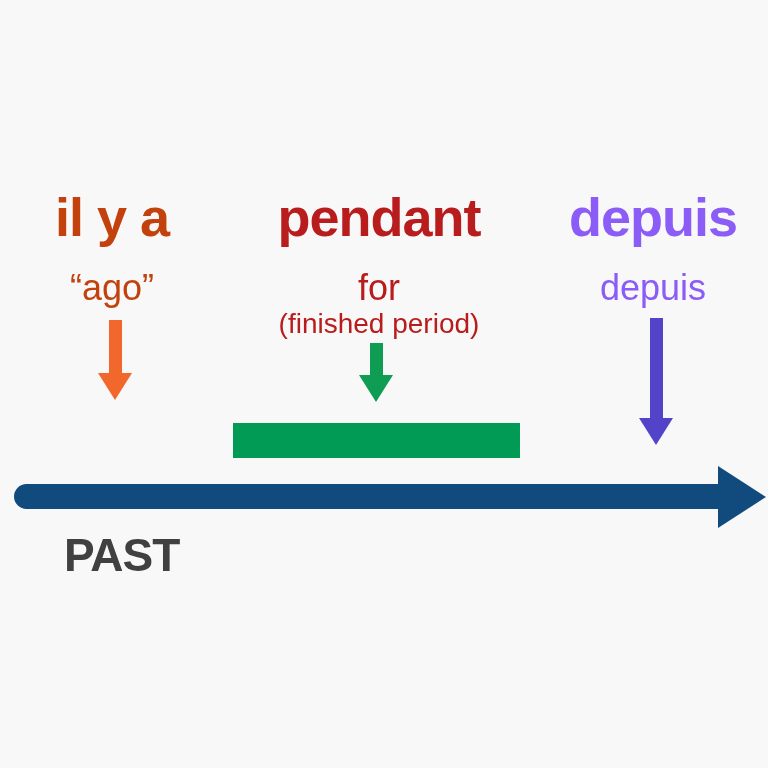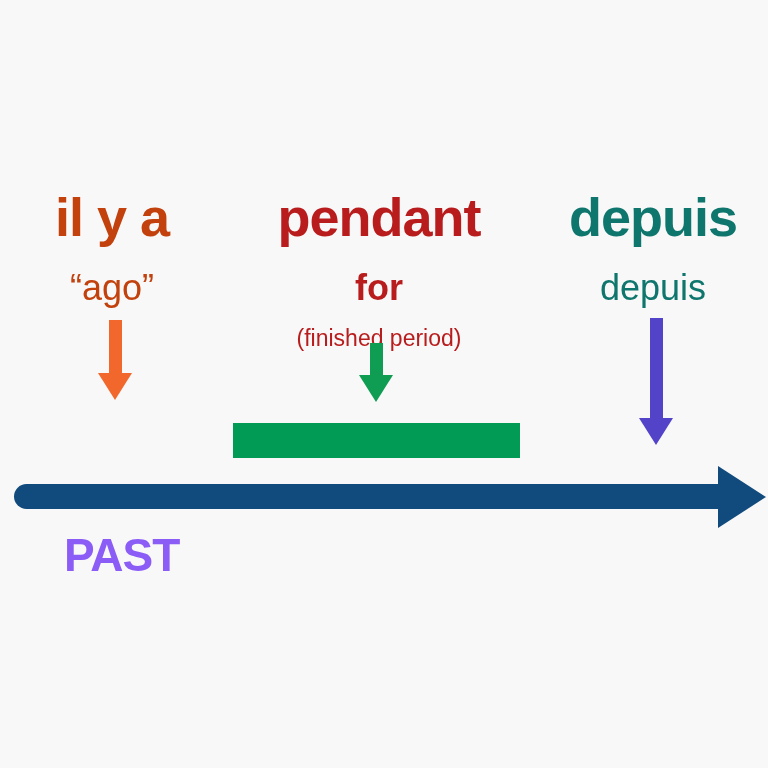--- a/index.html
+++ b/index.html
@@ -7,26 +7,26 @@
     position:relative;width:768px;height:768px;overflow:hidden;
     background:#f8f8f8;
     font-family:"Liberation Sans","DejaVu Sans",sans-serif;
   }
   .col{position:absolute;text-align:center;}
   .col-ilya{left:12px;top:188px;width:200px;}
   .col-pendant{left:268px;top:188px;width:222px;}
   .col-depuis{left:553px;top:188px;width:200px;}
   .term{font-size:54px;font-weight:bold;line-height:58px;letter-spacing:-1px;}
   .sub{font-size:36px;line-height:40px;margin-top:22px;}
-  .sub-bold{font-weight:bold;}
-  .note{font-size:23px;line-height:32px;margin-top:14px;text-align:center;}
+  .sub-bold{font-weight:normal;}
+  .note{font-size:28px;line-height:32px;margin-top:0;text-align:center;}
   .orange{color:#c2410c;}
   .green{color:#b91c1c;}
-  .purple{color:#0f766e;}
-  .navy{color:#8b5cf6;}
+  .purple{color:#8b5cf6;}
+  .navy{color:#404040;}
 
   
   .arrow-down{position:absolute;width:34px;}
   .arrow-down .shaft{margin:0 auto;width:13px;}
   .arrow-down .head{width:0;height:0;margin:0 auto;
     border-left:17px solid transparent;border-right:17px solid transparent;}
   .arrow-ago{left:98px;top:320px;}
   .arrow-ago .shaft{height:53px;background:#f2682c;}
   .arrow-ago .head{border-top:27px solid #f2682c;}
   .arrow-pendant{left:359px;top:343px;}

